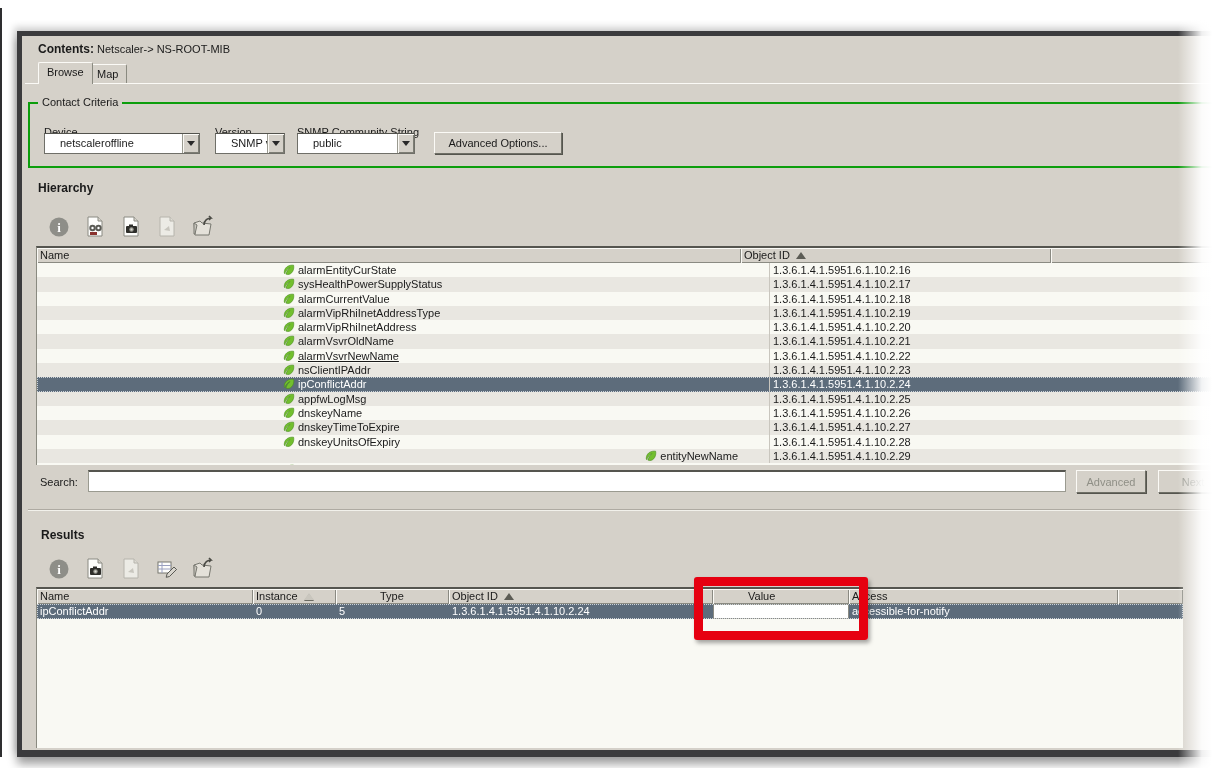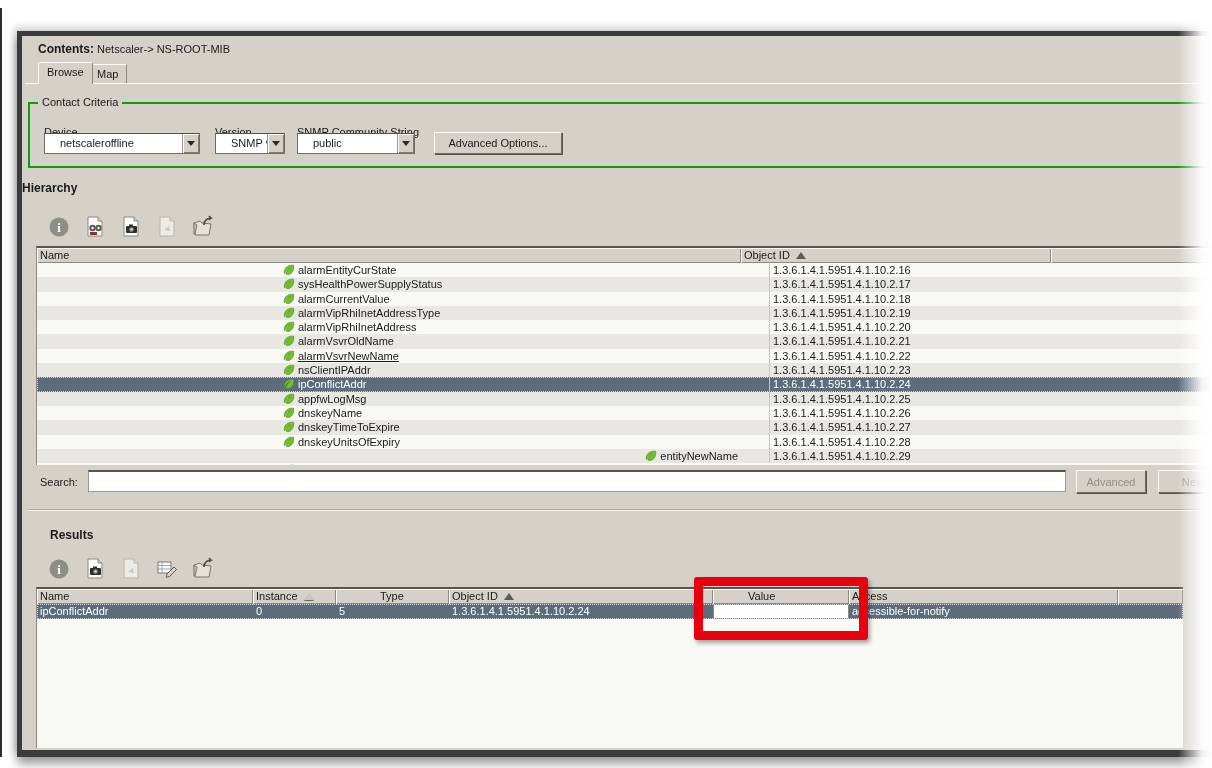--- a/index.html
+++ b/index.html
@@ -134,21 +134,21 @@
         </div>
         <div class="combo" style="left:267px; width:118px;">
           <div class="combo-val">public</div>
           <div class="combo-btn">
               <div class="dn"></div>
             </div>
         </div>
         <div class="btn" style="position:absolute; left:404px; top:28px; width:128px; height:22px; padding-top:4px;">Advanced Options...</div>
       </div>
 
-      <div class="section-title" style="left:0; top:145px;text-align:right;">Hierarchy</div>
+      <div class="section-title" style="left:16px; top:145px;text-align:right;">Hierarchy</div>
       <div class="toolbar" style="left:24px; top:177px; width:240px;" id="h-toolbar">
           <div class="tool-btn" style="left: 0px;"><span><svg viewBox="0 0 26 26">
                 <circle cx="13" cy="14" r="9.5" fill="#8e8e88"></circle>
                 <text x="13" y="19" text-anchor="middle" font-family="Liberation Serif,serif" font-size="13" font-weight="bold" fill="#fff">i</text>
               </svg></span></div>
           <div class="tool-btn" style="left: 36px;"><span><svg viewBox="0 0 26 26">
                 <path d="M6 4h10l4 4v15H6z" fill="#fdfdfb" stroke="#8a8a82"></path>
                 <path d="M16 4v4h4" fill="#d8d5cd" stroke="#8a8a82"></path>
                 <circle cx="10.5" cy="15" r="3.2" fill="#5a5a54"></circle>
                 <circle cx="16.5" cy="15" r="3.2" fill="#5a5a54"></circle>
@@ -184,21 +184,21 @@
           <div class="th" style="width:310px;">
             <span>Object ID</span><span class="sort asc"></span>
           </div>
           <div class="th" style="flex:1;"></div>
         </div>
         <div id="h-body">
             <div class="row">
               <div class="cell name-indent" style="width: 704px;"><span class="leaf"><svg viewBox="0 0 12 12">
                     <path d="M10.6 1.2C6.2.8 2.6 2.6 1.5 6.4c-.4 1.3-.3 2.6.2 3.3C2.6 6.9 4.4 4.8 7 3.5 5 5.3 3.5 7.5 2.9 10.1c.9.5 2.3.6 3.5.2 3.7-1.4 4.9-5.8 4.2-9.1z" fill="#72bf2e" stroke="#478c1d" stroke-width=".6"></path>
                   </svg></span><span>alarmEntityCurState</span></div>
-              <div class="cell" style="width: 310px; border-left: 1px solid rgb(201, 198, 190);">1.3.6.1.4.1.5951.4.1.10.2.16</div>
+              <div class="cell" style="width: 310px; border-left: 1px solid rgb(201, 198, 190);">1.3.6.1.4.1.5951.6.1.10.2.16</div>
             </div>
             <div class="row">
               <div class="cell name-indent" style="width: 704px;"><span class="leaf"><svg viewBox="0 0 12 12">
                     <path d="M10.6 1.2C6.2.8 2.6 2.6 1.5 6.4c-.4 1.3-.3 2.6.2 3.3C2.6 6.9 4.4 4.8 7 3.5 5 5.3 3.5 7.5 2.9 10.1c.9.5 2.3.6 3.5.2 3.7-1.4 4.9-5.8 4.2-9.1z" fill="#72bf2e" stroke="#478c1d" stroke-width=".6"></path>
                   </svg></span><span>sysHealthPowerSupplyStatus</span></div>
               <div class="cell" style="width: 310px; border-left: 1px solid rgb(201, 198, 190);">1.3.6.1.4.1.5951.4.1.10.2.17</div>
             </div>
             <div class="row">
               <div class="cell name-indent" style="width: 704px;"><span class="leaf"><svg viewBox="0 0 12 12">
                     <path d="M10.6 1.2C6.2.8 2.6 2.6 1.5 6.4c-.4 1.3-.3 2.6.2 3.3C2.6 6.9 4.4 4.8 7 3.5 5 5.3 3.5 7.5 2.9 10.1c.9.5 2.3.6 3.5.2 3.7-1.4 4.9-5.8 4.2-9.1z" fill="#72bf2e" stroke="#478c1d" stroke-width=".6"></path>
@@ -279,21 +279,21 @@
           </div>
       </div>
 
       <div class="search-label">Search:</div>
       <input class="search-input" value="" style="">
       <div class="btn disabled" style="position:absolute; left:1054px; top:434px; width:70px; height:23px; padding-top:5px;">Advanced</div>
       <div class="btn disabled" style="position:absolute; left:1136px; top:434px; width:70px; height:23px; padding-top:5px;">Next</div>
 
       <div class="divider"></div>
 
-      <div class="section-title" style="left:28px; top:492px;text-align:right;">Results</div>
+      <div class="section-title" style="left:19px; top:492px;text-align:right;">Results</div>
       <div class="toolbar" style="left:24px; top:519px; width:240px;" id="r-toolbar">
           <div class="tool-btn" style="left: 0px;"><span><svg viewBox="0 0 26 26">
                 <circle cx="13" cy="14" r="9.5" fill="#8e8e88"></circle>
                 <text x="13" y="19" text-anchor="middle" font-family="Liberation Serif,serif" font-size="13" font-weight="bold" fill="#fff">i</text>
               </svg></span></div>
           <div class="tool-btn" style="left: 36px;"><span><svg viewBox="0 0 26 26">
                 <path d="M6 4h10l4 4v15H6z" fill="#fdfdfb" stroke="#8a8a82"></path>
                 <path d="M16 4v4h4" fill="#d8d5cd" stroke="#8a8a82"></path>
                 <rect x="8" y="13" width="11" height="7" rx="1" fill="#2e2e2a"></rect>
                 <rect x="11" y="11.5" width="4" height="2" fill="#2e2e2a"></rect>

